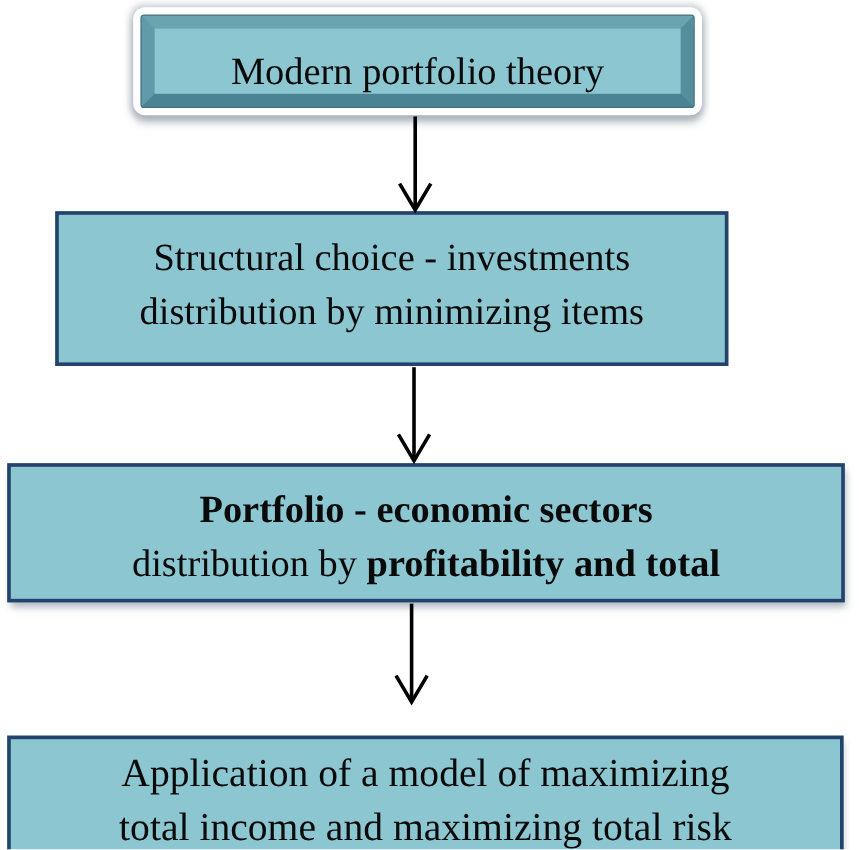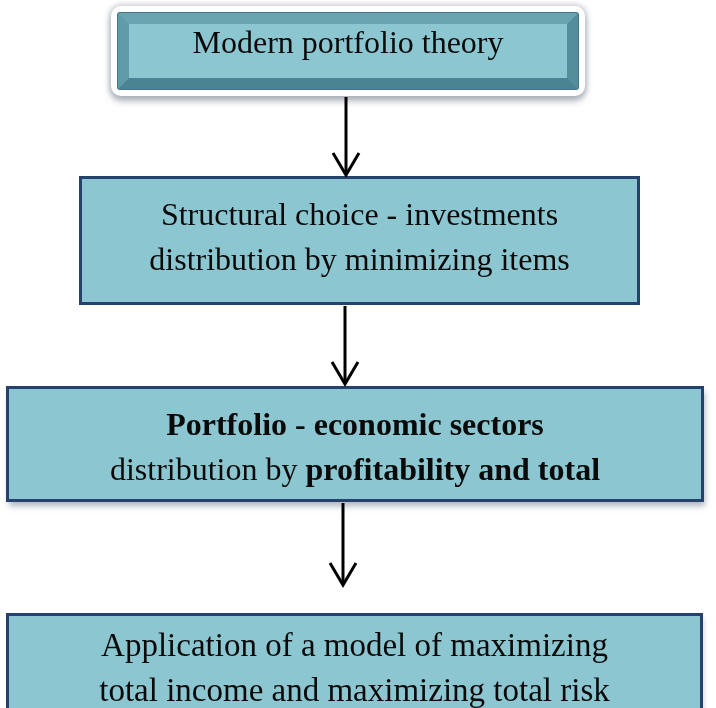--- a/index.html
+++ b/index.html
@@ -45,27 +45,27 @@
   .top-bevel {
     position: absolute;
     inset: 7px;
     box-sizing: border-box;
     background: #8cc6d1;
     border: 11px solid;
     border-color: #6ba4b1 #548e9c #4a8392 #619baa;
     box-shadow: 0 0 0 1px #447683;
     border-radius: 2px;
     display: flex;
-    align-items: flex-start;
+    align-items: flex-end;
     justify-content: center;
     text-align: center;
     font-size: 32px;
   }
   .node-structural {
-    left: 79px;
+    left: 46px;
     top: 176px;
     width: 561px;
     height: 129px;
     padding-bottom: 8px;
   }
   .node-sectors {
     left: 6px;
     top: 386px;
     width: 698px;
     height: 116px;

